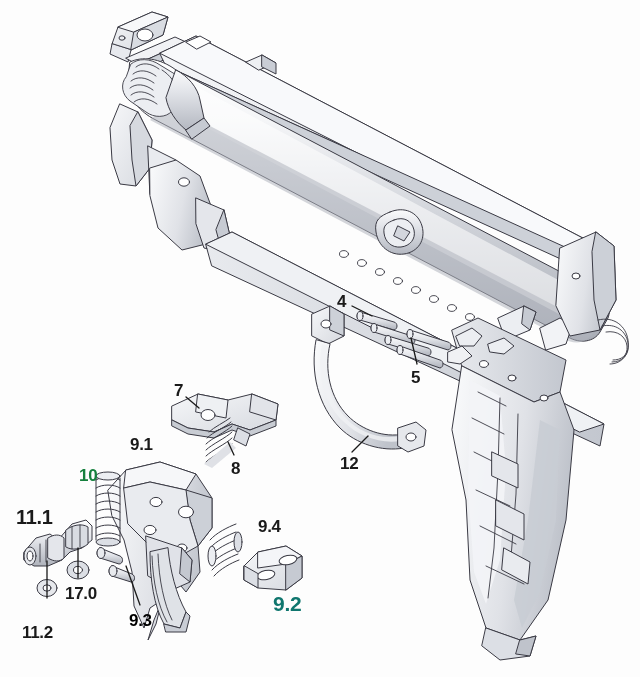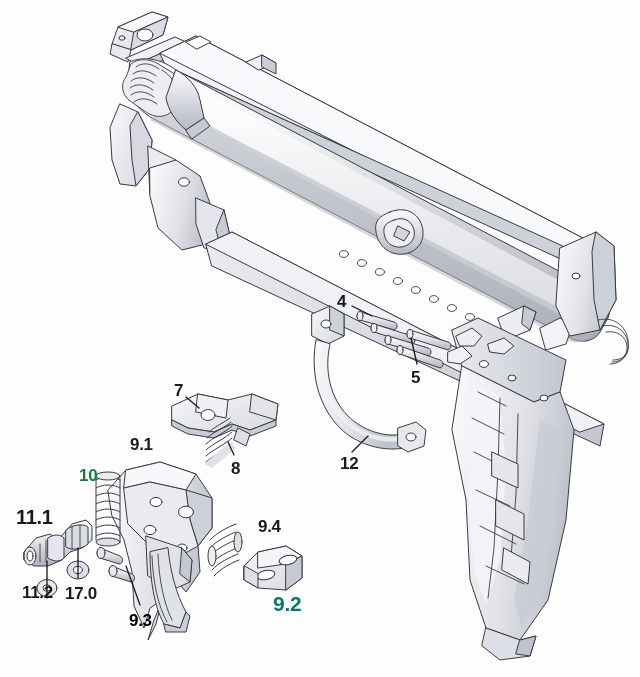--- a/index.html
+++ b/index.html
@@ -380,18 +380,18 @@
       <div class="callout-label" style="left: 337px; top: 293px; font-size: 17px; color: rgb(26, 26, 26);">4</div>
       <div class="callout-label" style="left: 411px; top: 369px; font-size: 17px; color: rgb(26, 26, 26);">5</div>
       <div class="callout-label" style="left: 174px; top: 382px; font-size: 17px; color: rgb(26, 26, 26);">7</div>
       <div class="callout-label" style="left: 231px; top: 460px; font-size: 17px; color: rgb(26, 26, 26);">8</div>
       <div class="callout-label" style="left: 130px; top: 436px; font-size: 17px; color: rgb(26, 26, 26);">9.1</div>
       <div class="callout-label" style="left: 273px; top: 593px; font-size: 21px; color: #0f766e;">9.2</div>
       <div class="callout-label" style="left: 129px; top: 612px; font-size: 17px; color: #000000;">9.3</div>
       <div class="callout-label" style="left: 226px; top: 518px; font-size: 17px; color: rgb(26, 26, 26); margin-left: 32px;">9.4</div>
       <div class="callout-label" style="left: 79px; top: 467px; font-size: 17px; color: #15803d;">10</div>
       <div class="callout-label" style="left: 16px; top: 507px; font-size: 20px; color: rgb(26, 26, 26);">11.1</div>
-      <div class="callout-label" style="left: 22px; top: 584px; font-size: 17px; color: rgb(26, 26, 26);">11.2</div>
+      <div class="callout-label" style="left: 22px; top: 624px; font-size: 17px; color: rgb(26, 26, 26);">11.2</div>
       <div class="callout-label" style="left: 65px; top: 585px; font-size: 17px; color: rgb(26, 26, 26);">17.0</div>
       <div class="callout-label" style="left: 340px; top: 455px; font-size: 17px; color: rgb(26, 26, 26);">12</div>
     </div>
 
 </div>
 
 </body></html>

